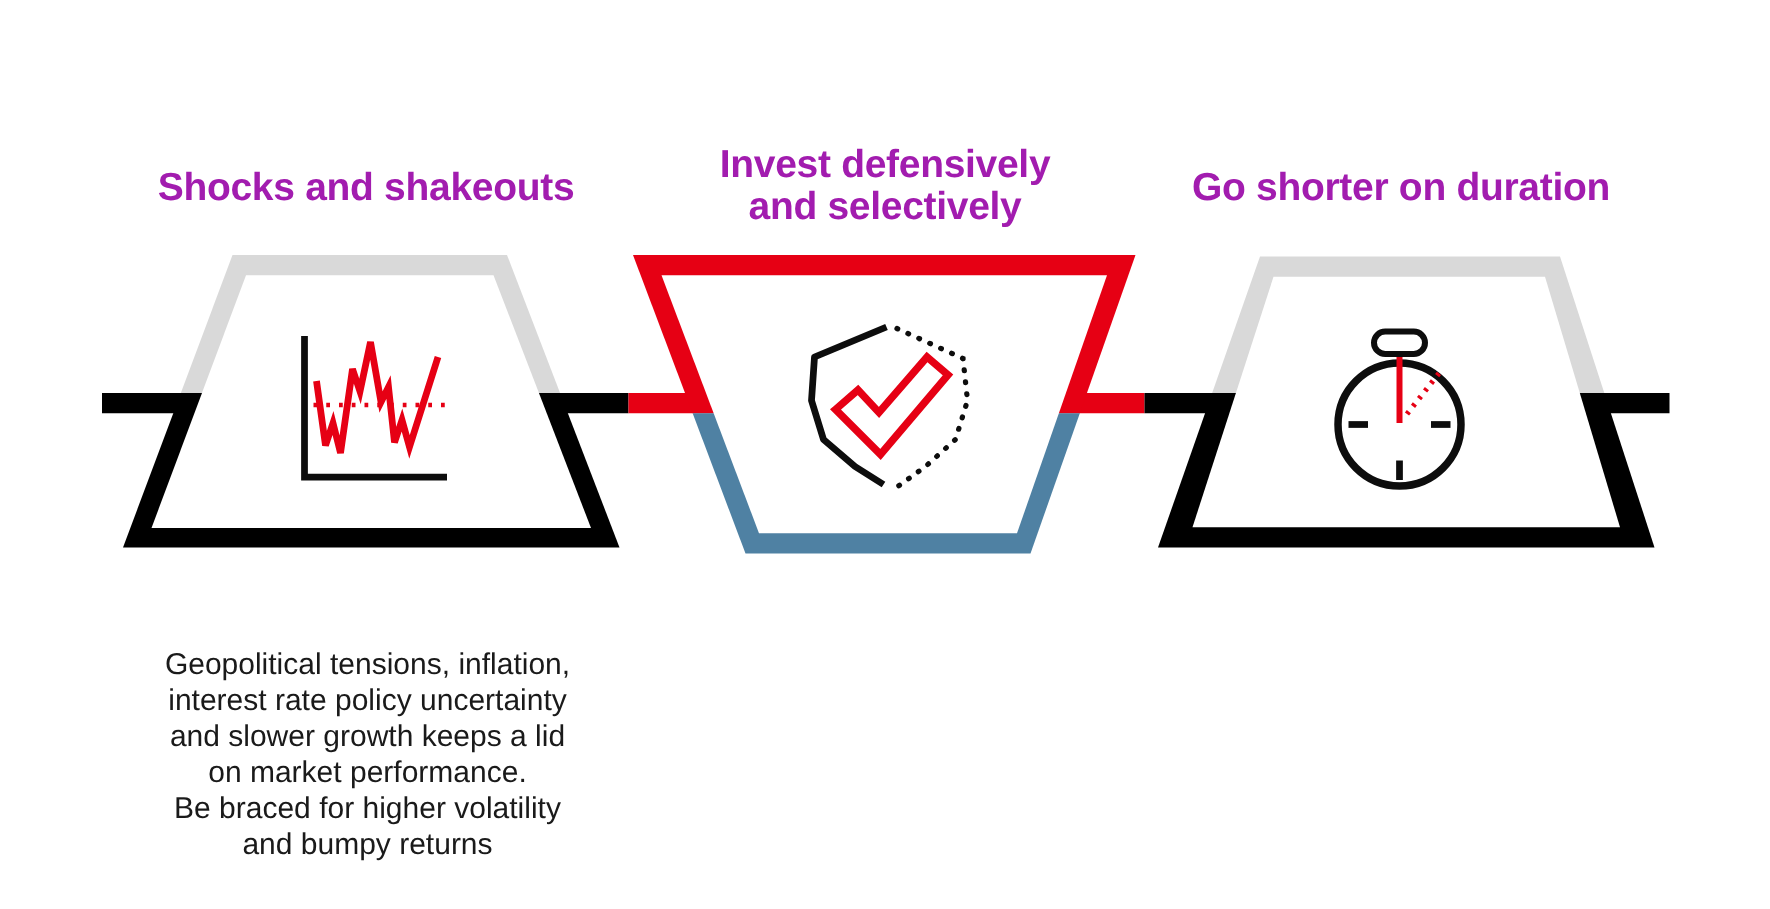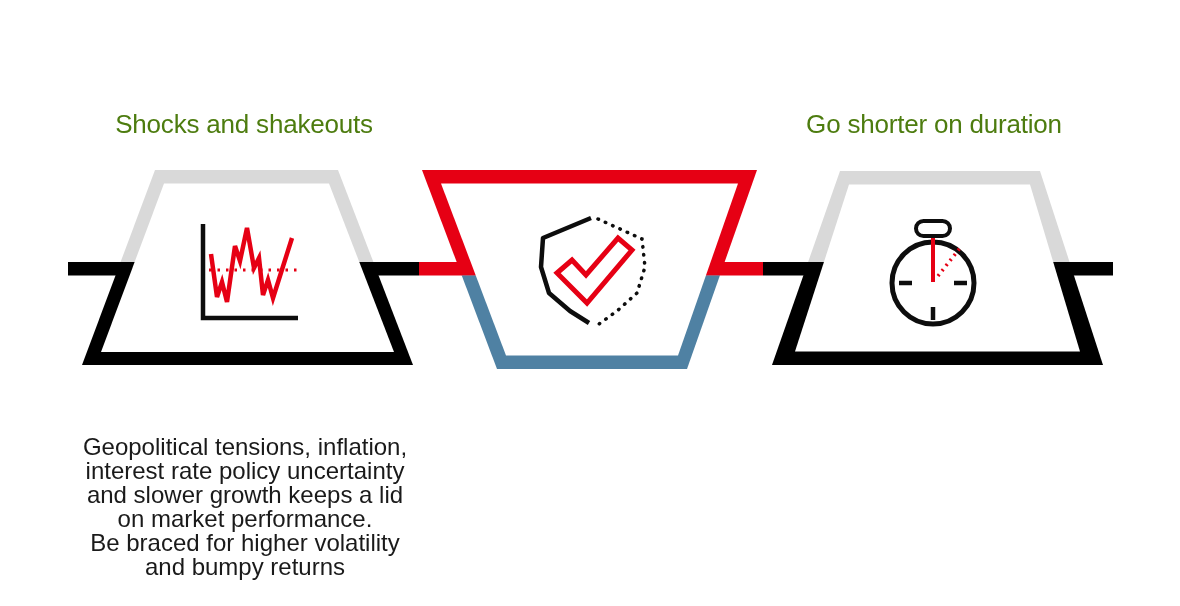--- a/index.html
+++ b/index.html
@@ -6,26 +6,26 @@
     --red:#e60014; --blue:#4f81a3; --gray:#d9d9d9; --black:#000000; --text:#1a1a1a;
   }
   html,body{margin:0;padding:0;}
   body{
     width:1180px;height:606px;position:relative;background:#ffffff;overflow:hidden;
     font-family:"Liberation Sans","DejaVu Sans",sans-serif;
   }
   .canvas{position:absolute;left:0;top:0;width:1180px;height:606px;}
   .col-title{
     position:absolute;width:340px;text-align:center;
-    font-size:26px;font-weight:normal;color:#4d7c0f;line-height:28px;
+    font-size:26px;font-weight:bold;color:#a21caf;line-height:28px;
     white-space:pre-line;letter-spacing:-0.2px;
   }
   .col-desc{
     position:absolute;width:340px;text-align:center;
-    font-size:24px;font-weight:400;color:var(--text);line-height:24px;
+    font-size:20px;font-weight:400;color:var(--text);line-height:24px;
     white-space:pre-line;
   }
   #title-1{left:74px;top:88px;}
   #title-2{left:420px;top:73px;}
   #title-3{left:764px;top:88px;}
   #desc-1{left:75px;top:411px;}
   #desc-2{left:420px;top:411px;}
   #desc-3{left:763px;top:411px;}
   svg{position:absolute;left:0;top:0;}
   .fill-red{fill:var(--red);}
@@ -35,20 +35,22 @@
   .fill-white{fill:#ffffff;}
   .stroke-ink{stroke:#0d0d0d;fill:none;}
   .stroke-red{stroke:var(--red);fill:none;}
 </style>
 </head>
 <body>
 
 <div class="canvas">
 
   <h2 class="col-title" id="title-1">Shocks and shakeouts</h2>
+  <h2 class="col-title" id="title-2">Invest defensively
+and selectively</h2>
   <h2 class="col-title" id="title-3">Go shorter on duration</h2>
 
   <svg width="1180" height="606" viewBox="0 0 1180 606">
     <defs>
       <clipPath id="above262">
           <rect x="0" y="0" width="1180" height="262"></rect>
         </clipPath>
       <clipPath id="below262">
           <rect x="0" y="262" width="1180" height="344"></rect>
         </clipPath>

